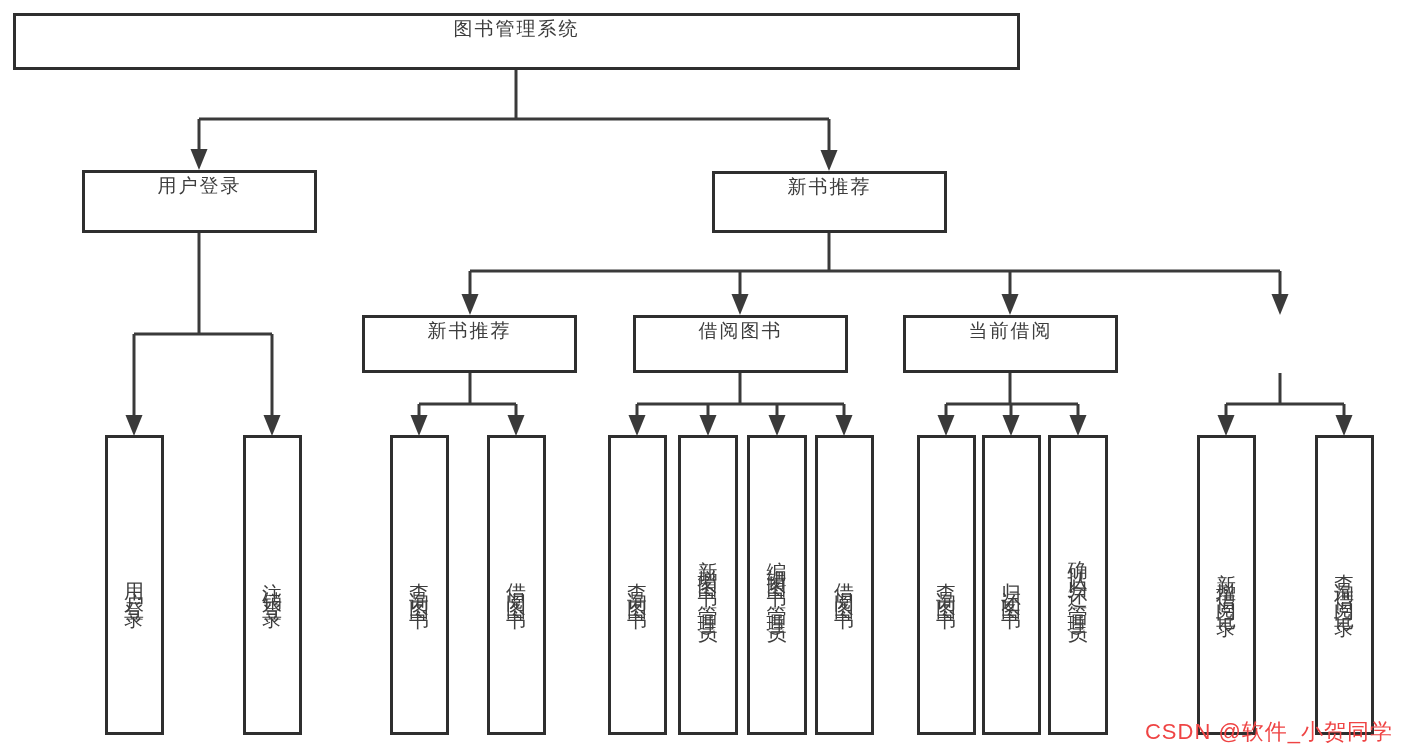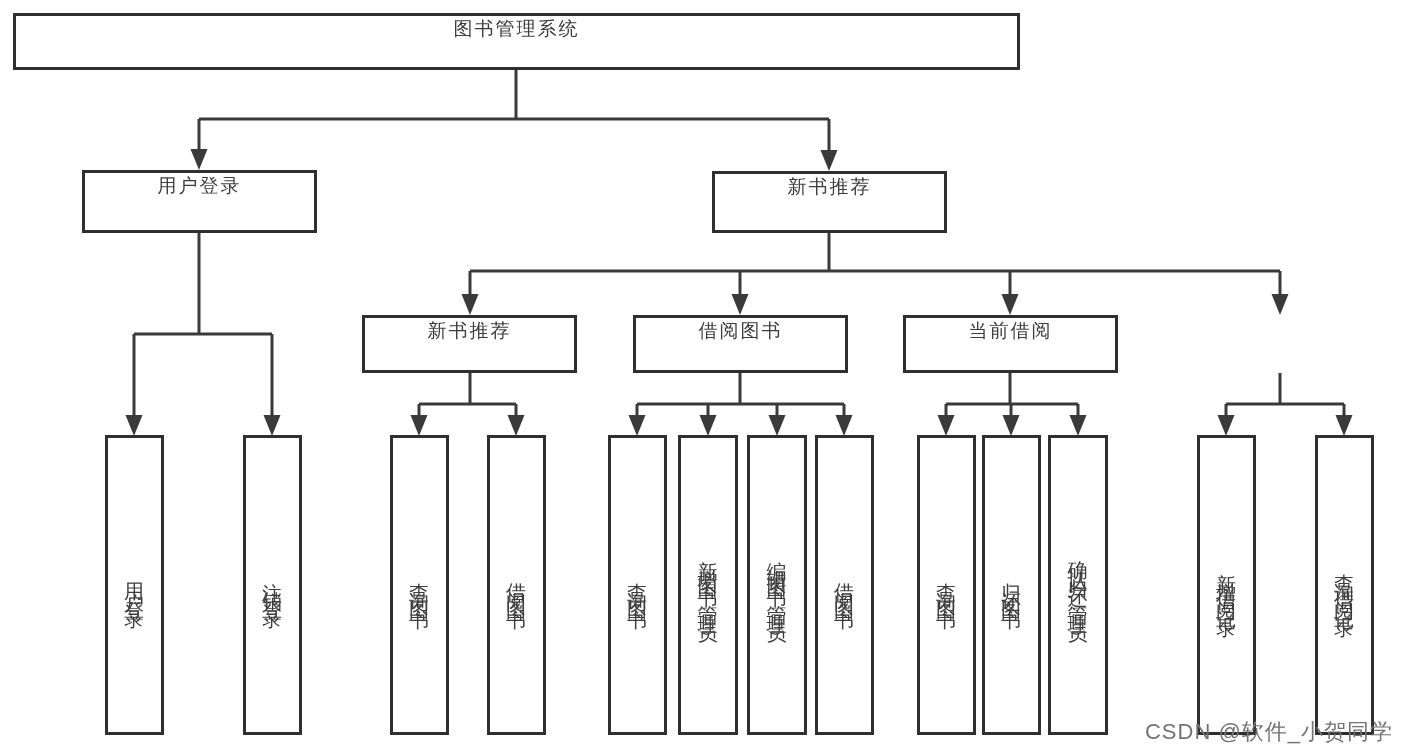--- a/index.html
+++ b/index.html
@@ -63,21 +63,21 @@
     color: #3d3d3d;
     font-size: 20px;
     letter-spacing: 9px;
     line-height: 1;
     white-space: nowrap;
   }
   .watermark {
     position: absolute;
     right: 12px;
     bottom: 0px;
-    color: #737373;
+    color: #ef4444;
     font-size: 22px;
     letter-spacing: 1px;
     z-index: 3;
   }
 </style>
 </head>
 <body>
 
 <div class="stage">
 

